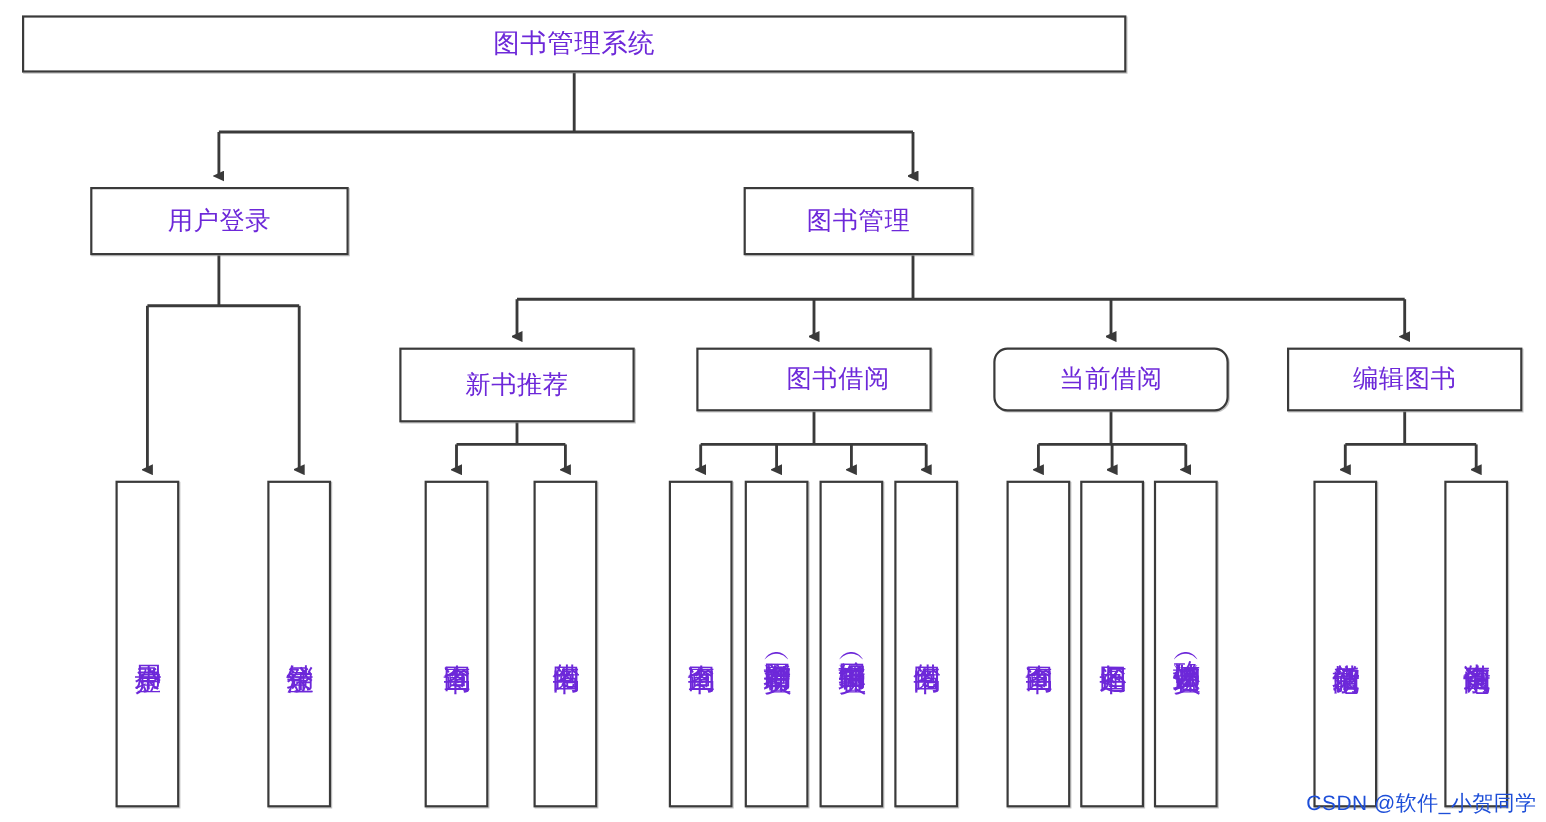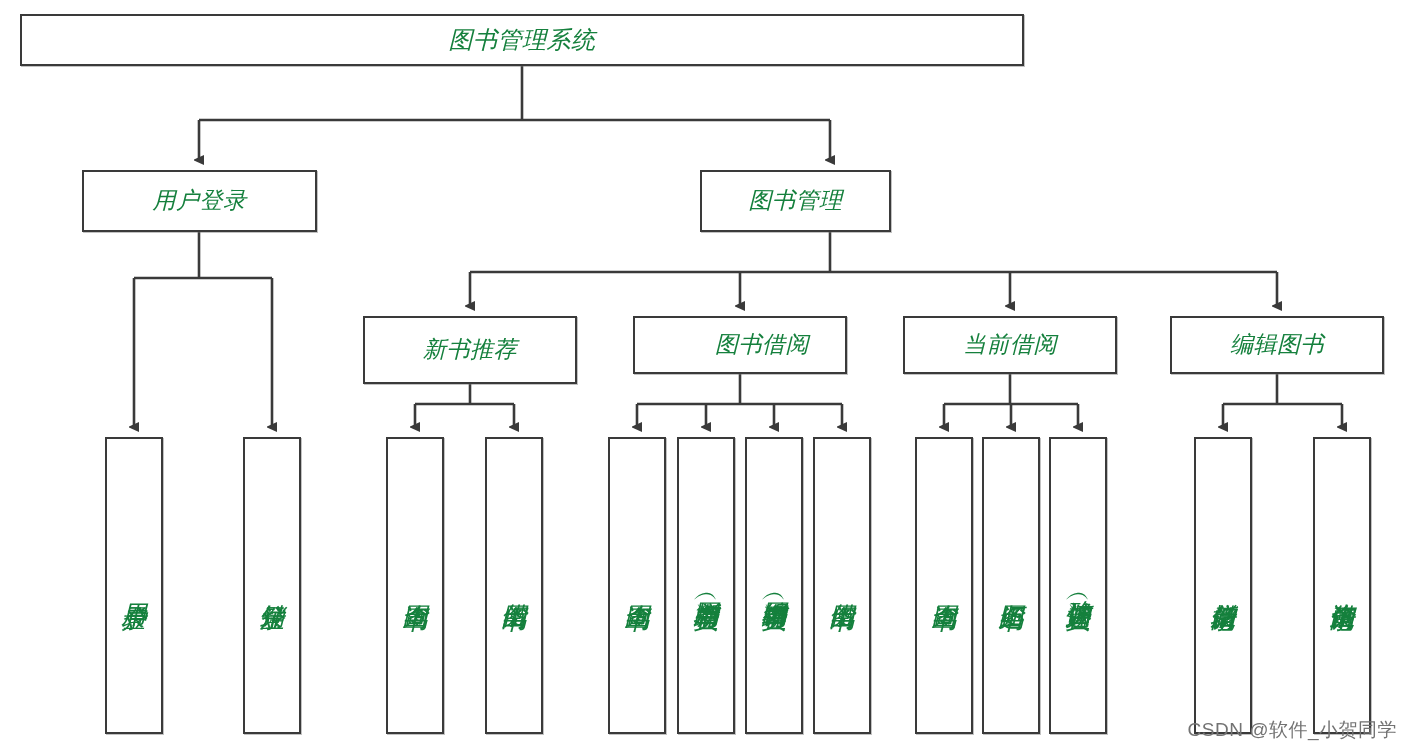--- a/index.html
+++ b/index.html
@@ -27,23 +27,22 @@
     pointer-events: none;
   }
   .node {
     position: absolute;
     box-sizing: border-box;
     background: #ffffff;
     border: 2.5px solid #3a3a3a;
     display: flex;
     align-items: center;
     justify-content: center;
-    color: #15803d;
+    color: #6d28d9;
     box-shadow: 1px 1px 0 rgba(120,120,120,0.45);
-    font-style: italic;
   }
   .node .label {
     display: block;
     text-align: center;
     line-height: 1.18;
     letter-spacing: 0.5px;
   }
   
   .node.h .label {
     font-size: 23px;
@@ -64,21 +63,21 @@
     writing-mode: vertical-rl;
     text-orientation: upright;
     white-space: nowrap;
     letter-spacing: 1px;
   }
   #watermark {
     position: absolute;
     right: 8px;
     bottom: 4px;
     font-size: 19px;
-    color: #737373;
+    color: #1d4ed8;
     letter-spacing: 0.5px;
     white-space: nowrap;
     user-select: none;
     margin-top: 24px;
   }
 </style>
 </head>
 <body>
 
 <div id="diagram">
@@ -133,31 +132,31 @@
     </g>
   </svg>
 
   <div class="node h root" style="left:20px; top:14px; width:1004px; height:52px;">
     <span class="label">图书管理系统</span>
   </div>
 
   <div class="node h" style="left:82px; top:170px; width:235px; height:62px;">
     <span class="label">用户登录</span>
   </div>
-  <div class="node h" style="left:700px; top:170px; width:191px; height:62px;">
+  <div class="node h" style="left:676px; top:170px; width:209px; height:62px;">
     <span class="label">图书管理</span>
   </div>
 
   <div class="node h" style="left:363px; top:316px; width:214px; height:68px;">
     <span class="label">新书推荐</span>
   </div>
   <div class="node h" style="left:633px; top:316px; width:214px; height:58px;padding-left:44px;">
     <span class="label">图书借阅</span>
   </div>
-  <div class="node h" style="left:903px; top:316px; width:214px; height:58px;">
+  <div class="node h" style="left:903px; top:316px; width:214px; height:58px;border-radius:13px;">
     <span class="label">当前借阅</span>
   </div>
   <div class="node h" style="left:1170px; top:316px; width:214px; height:58px;">
     <span class="label">编辑图书</span>
   </div>
 
   <div class="node v" style="left:105px; top:437px; width:58px; height:297px;">
     <span class="label">用户登录</span>
   </div>
   <div class="node v" style="left:243px; top:437px; width:58px; height:297px;">

